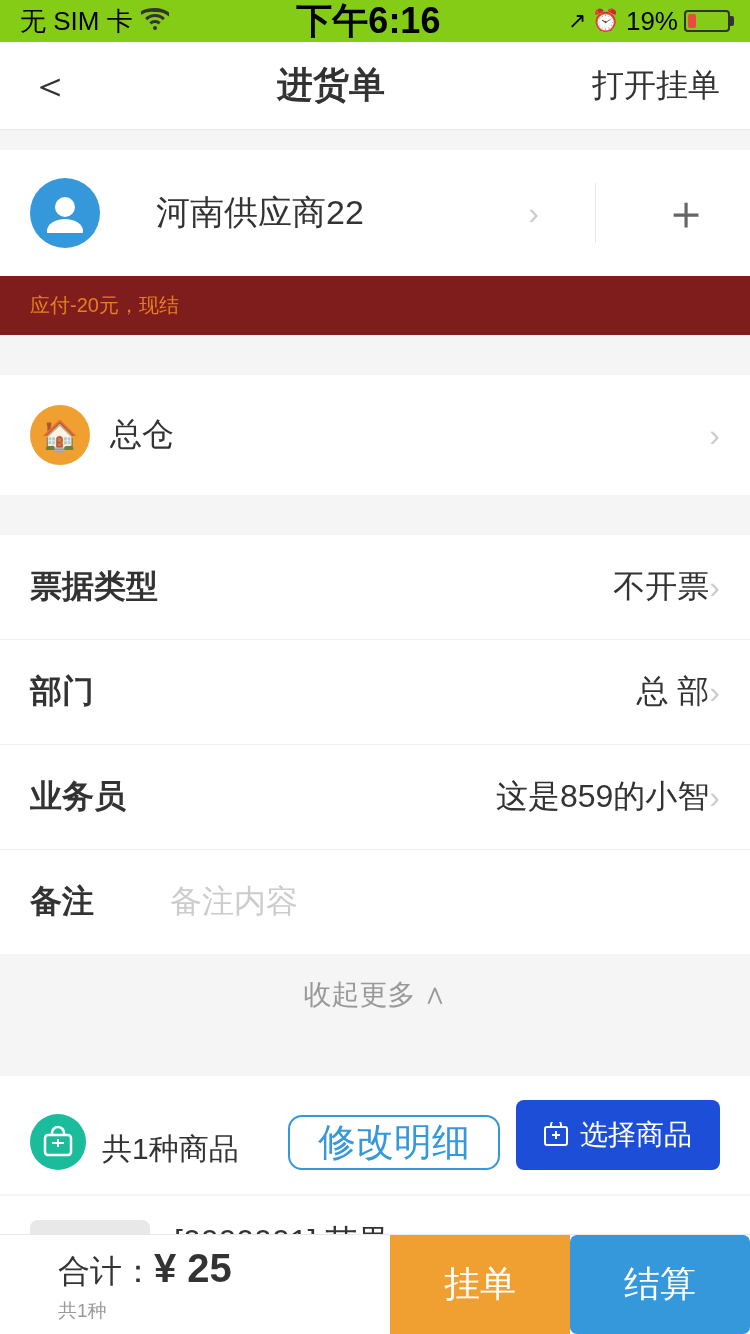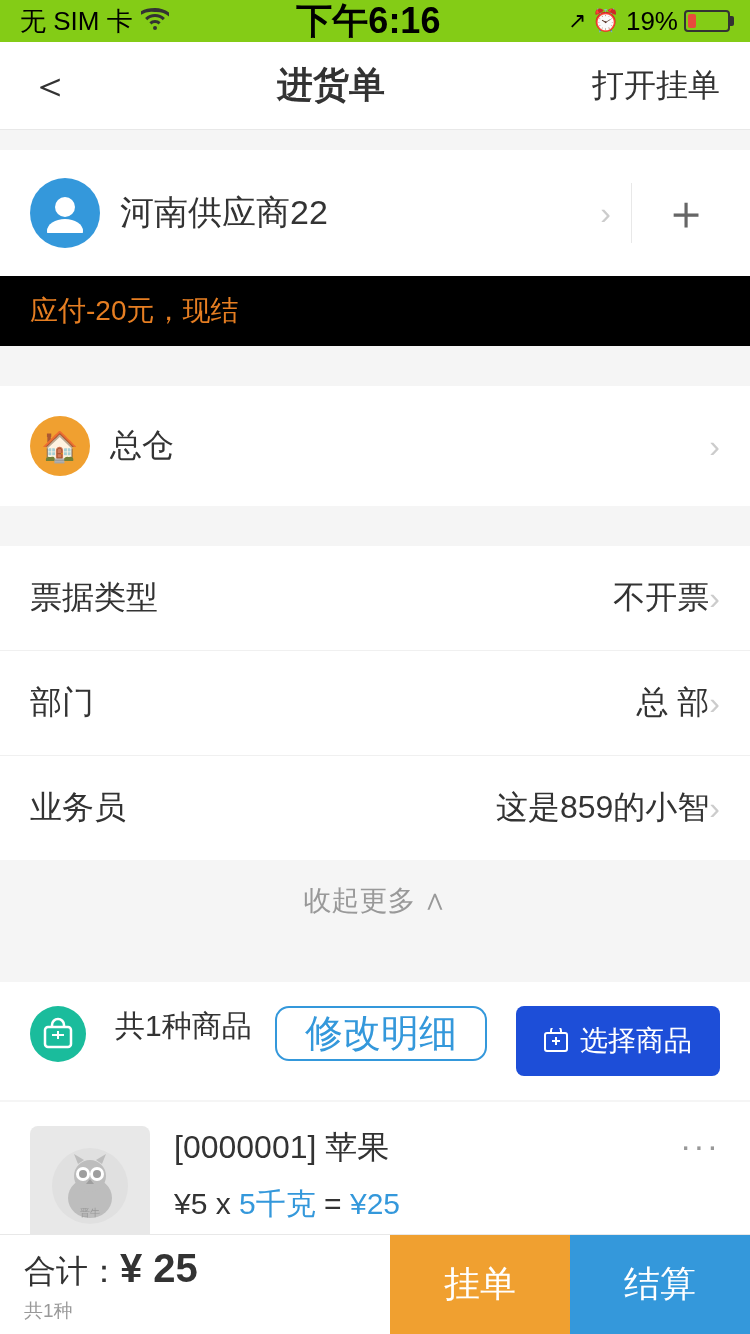--- a/index.html
+++ b/index.html
@@ -84,20 +84,21 @@
     
     .supplier-section {
       background: #fff;
       padding: 0;
     }
     .supplier-row {
       display: flex;
       align-items: center;
       padding: 28px 30px;
       border-bottom: none;
+      gap: 36px;
     }
     .supplier-avatar {
       width: 70px; height: 70px;
       border-radius: 50%;
       background: #3498db;
       display: flex; align-items: center; justify-content: center;
       color: #fff;
       font-size: 32px;
       flex-shrink: 0;
     }
@@ -117,23 +118,23 @@
       background: #e8e8e8;
       margin: 0 20px;
     }
     .add-btn {
       font-size: 48px;
       color: #666;
       cursor: pointer;
       padding: 0 10px;
     }
     .warning-bar {
-      background: #000000;
+      background: #7f1d1d;
       padding: 16px 30px;
-      font-size: 28px;
+      font-size: 20px;
       color: #e67e22;
     }
 
     
     .list-section {
       background: #fff;
       margin-top: 20px;
     }
     .list-row {
       display: flex;
@@ -168,20 +169,21 @@
       align-items: center;
       padding: 30px;
       border-bottom: 1px solid #f0f0f0;
       background: #fff;
     }
     .form-row:last-child { border-bottom: none; }
     .form-label {
       font-size: 32px;
       color: #333;
       min-width: 120px;
+      font-weight: bold;
     }
     .form-value {
       flex: 1;
       font-size: 32px;
       color: #333;
       margin-left: 20px;
       text-align: right;
     }
     .form-placeholder {
       flex: 1;
@@ -198,23 +200,22 @@
       font-size: 28px;
       color: #999;
       cursor: pointer;
     }
 
     
     .product-header {
       background: #fff;
       margin-top: 20px;
       display: flex;
-      align-items: flex-start;
+      align-items: flex-end;
       padding: 24px 30px;
-      gap: 13px;
     }
     .product-header-icon {
       width: 56px; height: 56px;
       border-radius: 50%;
       background: #1abc9c;
       display: flex; align-items: center; justify-content: center;
       flex-shrink: 0;
     }
     .product-count {
       flex: 1;
@@ -292,20 +293,21 @@
       align-items: stretch;
       background: #fff;
       border-top: 1px solid #e8e8e8;
     }
     .bottom-total {
       display: flex;
       flex-direction: column;
       justify-content: center;
       padding: 0 24px;
       flex: 1;
+      margin-left: 34px;
     }
     .total-main {
       font-size: 32px;
       color: #333;
     }
     .total-main .amount {
       font-size: 40px;
       font-weight: 600;
     }
     .total-sub {
@@ -323,20 +325,21 @@
       flex-shrink: 0;
     }
     .btn-checkout {
       width: 180px;
       background: #3498db;
       color: #fff;
       font-size: 36px;
       display: flex; align-items: center; justify-content: center;
       cursor: pointer;
       flex-shrink: 0;
+      border-radius: 7px;
     }
   </style>
 </head>
 <body>
 
 <div class="status-bar">
   <div class="status-left">
     <span>无 SIM 卡</span>
     <span>
       <svg width="28" height="22" viewBox="0 0 28 22">
@@ -406,20 +409,24 @@
     <span class="form-value">总 部</span>
     <span class="chevron-icon">›</span>
   </div>
 
   <div class="form-row">
     <span class="form-label">业务员</span>
     <span class="form-value">这是859的小智</span>
     <span class="chevron-icon">›</span>
   </div>
 
+  <div class="form-row">
+    <span class="form-label">备注</span>
+    <span class="form-placeholder">备注内容</span>
+  </div>
 </div>
 
 <div class="collapse-bar">收起更多 ∧</div>
 
 <div class="section-gap"></div>
 
 <div class="product-header">
   <div class="product-header-icon">
     <svg width="34" height="34" viewBox="0 0 34 34">
       <rect x="4" y="10" width="26" height="20" rx="3" fill="none" stroke="#fff" stroke-width="2.5"></rect>

